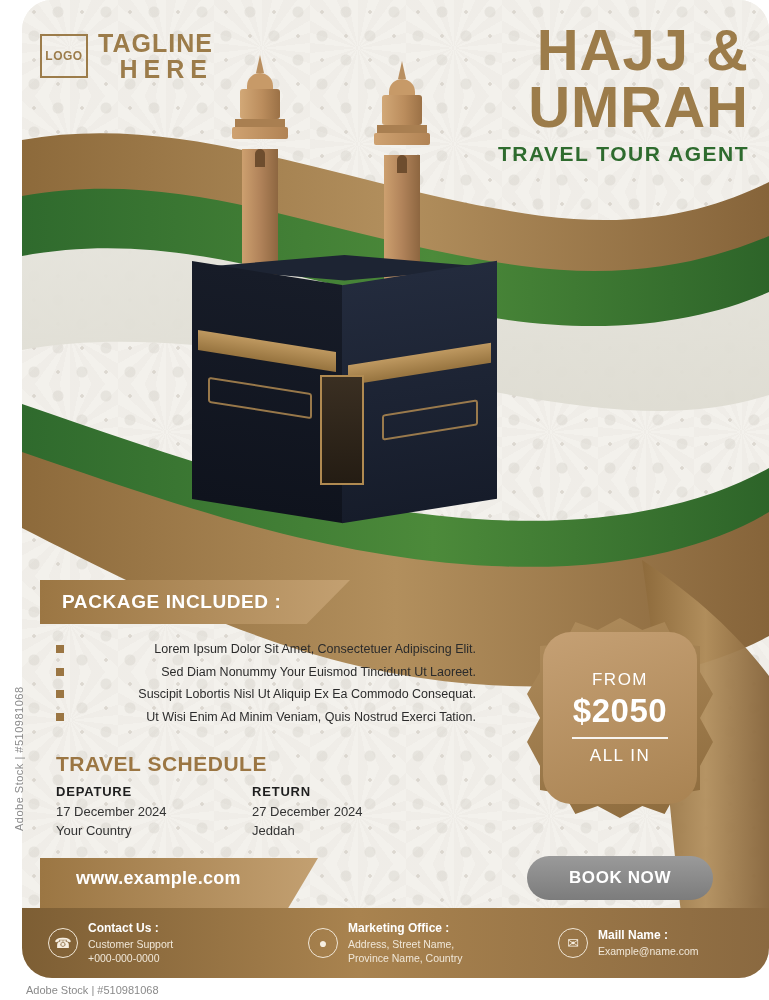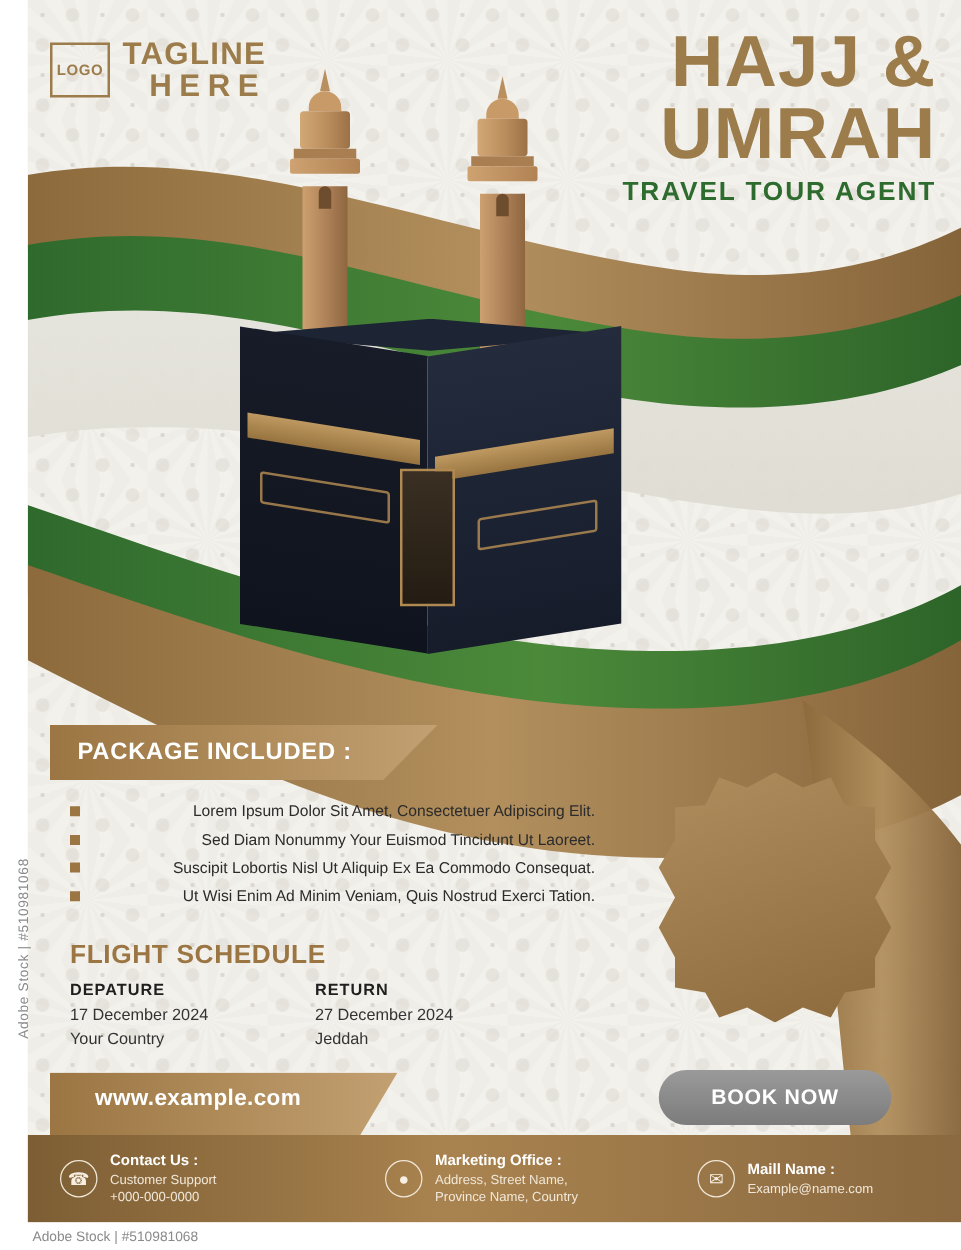--- a/index.html
+++ b/index.html
@@ -37,20 +37,21 @@
     font-size: 11px; color: #8a8a8a;
     white-space: nowrap;
   }
 
   
   .poster {
     position: absolute; left: 22px; top: 0;
     width: 747px; height: 978px;
     background: #f4f2ed;
     overflow: hidden;
+    border-radius: 30px;
   }
 
   
   .bg-pattern {
     position: absolute; inset: 0;
     background-color: #f3f1ec;
     background-image:
       radial-gradient(circle at 12px 12px, rgba(201,196,186,.55) 0 1.5px, transparent 2px),
       radial-gradient(circle at 36px 36px, rgba(201,196,186,.55) 0 1.5px, transparent 2px),
       radial-gradient(circle at 12px 36px, rgba(208,204,195,.35) 0 5px, transparent 6px),
@@ -405,23 +406,29 @@
 
     <ul class="pkg-list">
       <li>Lorem Ipsum Dolor Sit Amet, Consectetuer Adipiscing  Elit.</li>
       <li>Sed Diam Nonummy Your Euismod  Tincidunt Ut Laoreet.</li>
       <li>Suscipit Lobortis Nisl Ut Aliquip Ex Ea Commodo Consequat.</li>
       <li>Ut Wisi Enim Ad Minim Veniam, Quis Nostrud Exerci Tation.</li>
     </ul>
 
     <div class="price-badge">
       <div class="badge-back"></div>
-    </div>
-
-    <div class="flight-title">FLIGHT SCHEDULE</div>
+      <div class="badge-front">
+        <div class="from">FROM</div>
+        <div class="amt">$2050</div>
+        <div class="badge-rule"></div>
+        <div class="allin">ALL IN</div>
+      </div>
+    </div>
+
+    <div class="flight-title">TRAVEL SCHEDULE</div>
     <div class="sched">
       <div class="sched-col">
         <div class="lbl">DEPATURE</div>
         <div class="v">17 December 2024</div>
         <div class="v">Your Country</div>
       </div>
       <div class="sched-col">
         <div class="lbl">RETURN</div>
         <div class="v">27 December 2024</div>
         <div class="v">Jeddah</div>

